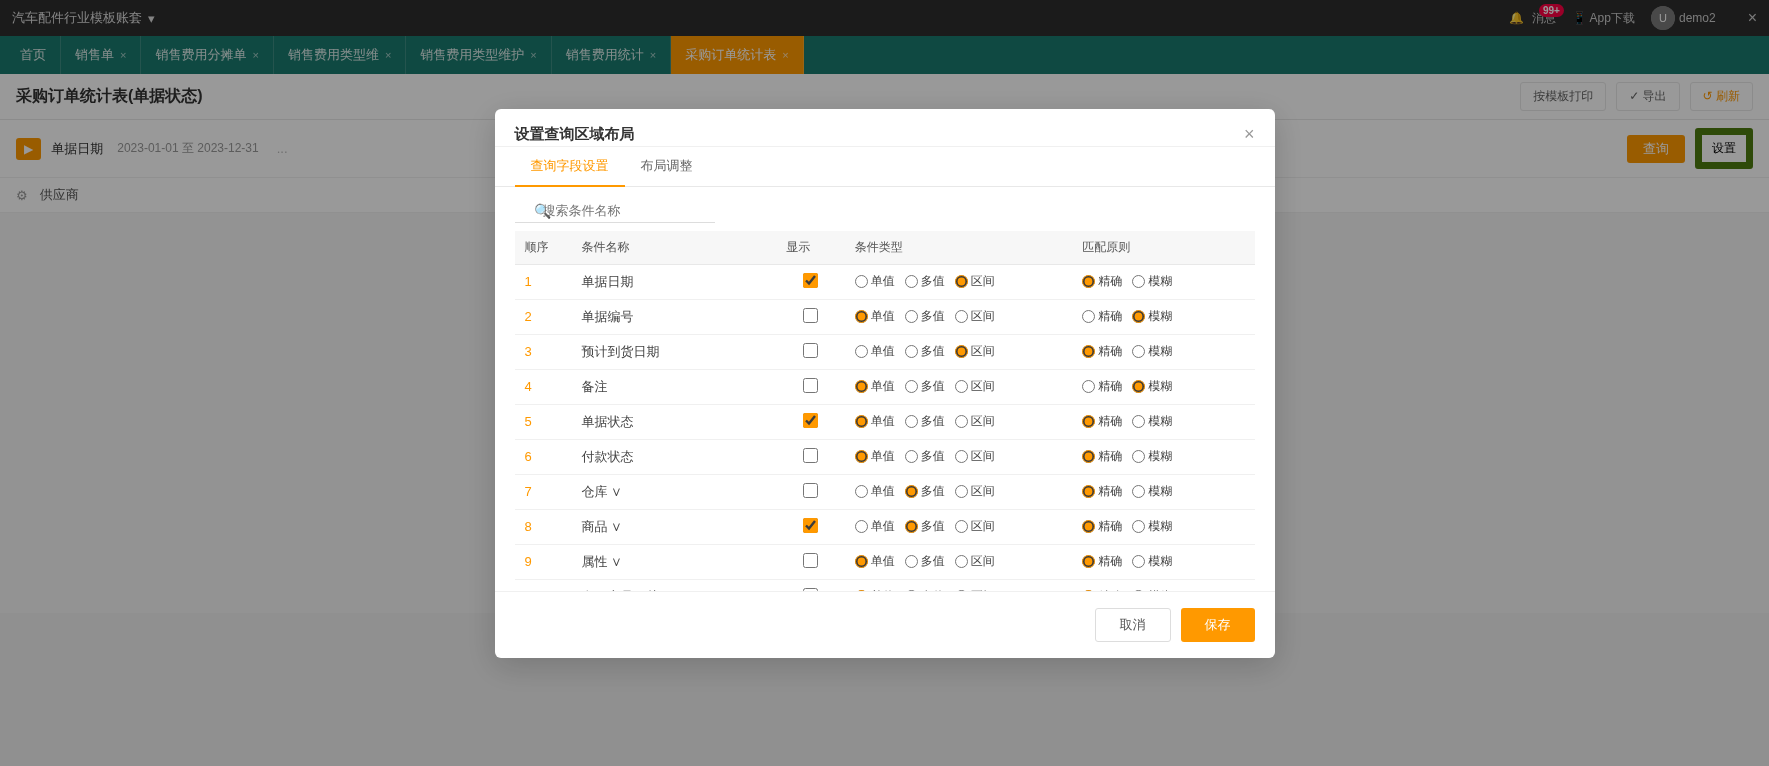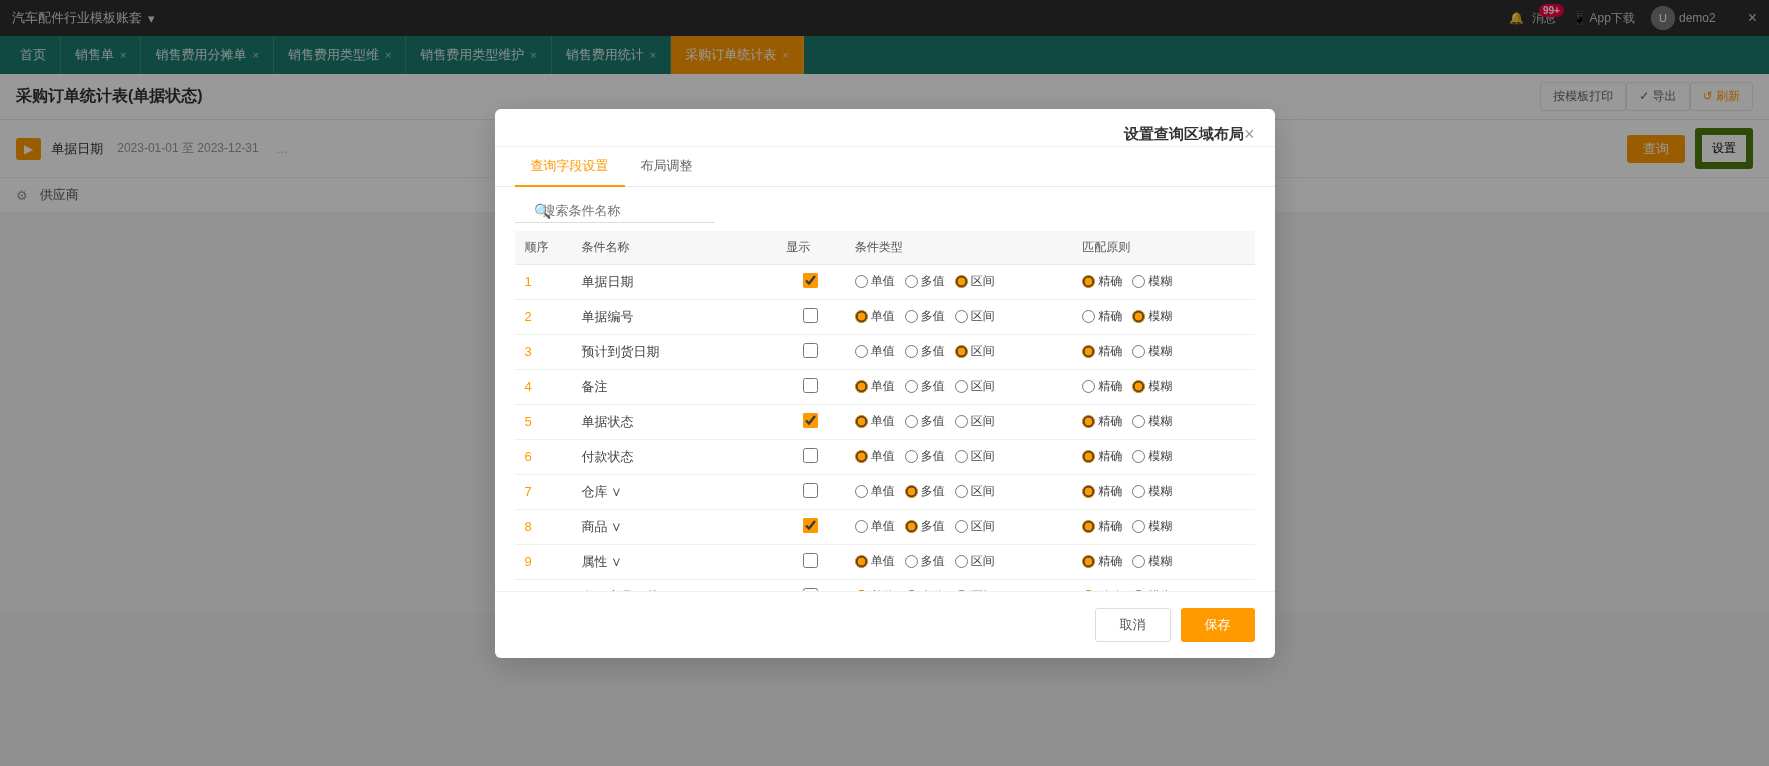--- a/index.html
+++ b/index.html
@@ -48,21 +48,21 @@
     .page-header {
       background: #fff;
       height: 46px;
       display: flex;
       align-items: center;
       justify-content: space-between;
       padding: 0 16px;
       border-bottom: 1px solid #e8e8e8;
     }
     .page-title { font-size: 16px; font-weight: bold; color: #333; }
-    .page-actions { display: flex; align-items: center; }
+    .page-actions { display: flex; align-items: center; gap: 10px; }
     .btn-print { border: 1px solid #e8e8e8; background: #fff; color: #666; padding: 5px 12px; border-radius: 3px; cursor: pointer; font-size: 12px; display: flex; align-items: center; gap: 4px; }
     .btn-export { border: 1px solid #e8e8e8; background: #fff; color: #666; padding: 5px 12px; border-radius: 3px; cursor: pointer; font-size: 12px; text-align: right; }
     .btn-refresh { border: 1px solid #e8e8e8; background: #fff; color: #f90; padding: 5px 12px; border-radius: 3px; cursor: pointer; font-size: 12px; }
 
     
     .filter-bar {
       background: #fff;
       padding: 8px 16px;
       display: flex;
       align-items: center;
@@ -115,21 +115,21 @@
       box-shadow: 0 8px 32px rgba(0,0,0,0.18);
       display: flex;
       flex-direction: column;
       position: relative;
     }
     .modal-header {
       padding: 16px 20px 2px;
       border-bottom: 1px solid #f0f0f0;
       display: flex;
       align-items: center;
-      justify-content: flex-end;
+      justify-content: space-between;
     }
     .modal-title { font-size: 15px; font-weight: bold; color: #333; }
     .modal-close { cursor: pointer; color: #999; font-size: 18px; line-height: 1; }
 
     
     .modal-tabs {
       display: flex;
       padding: 0 20px;
       border-bottom: 1px solid #e8e8e8;
       background: #fff;

